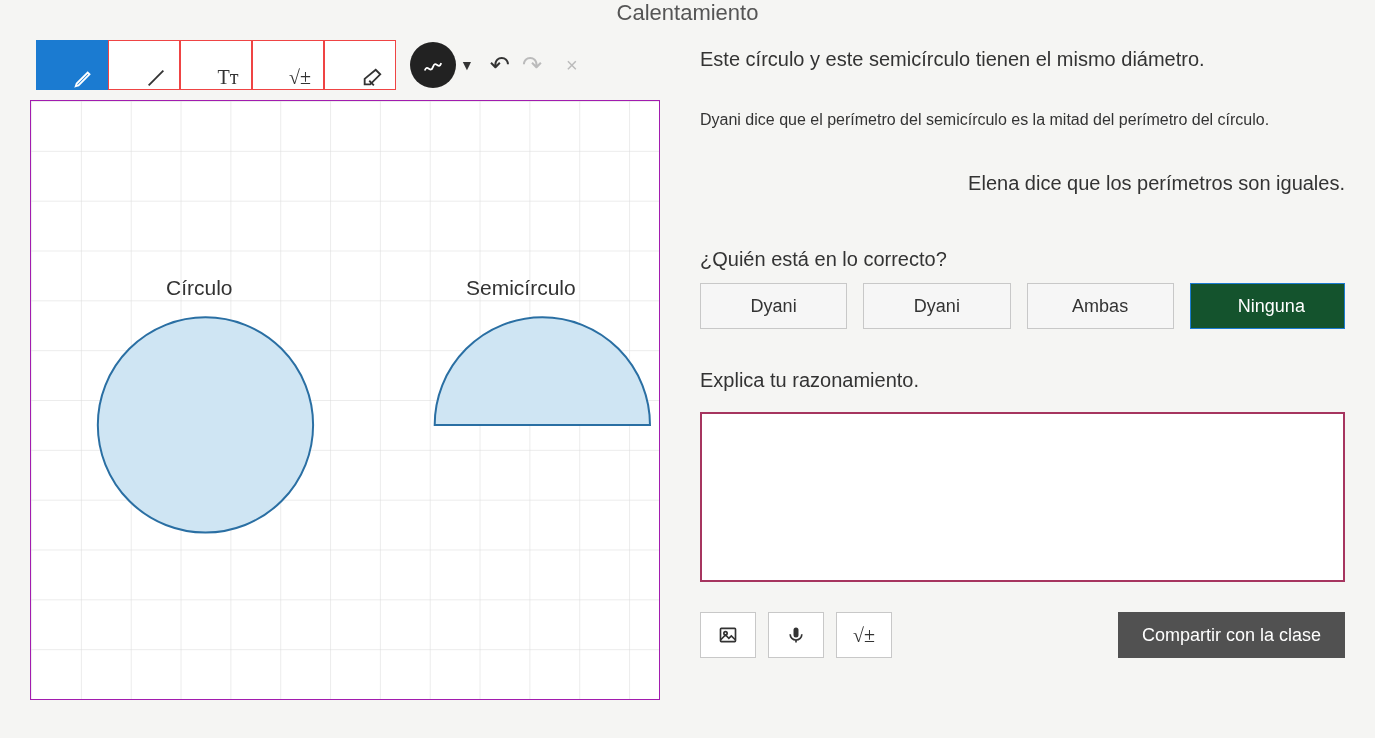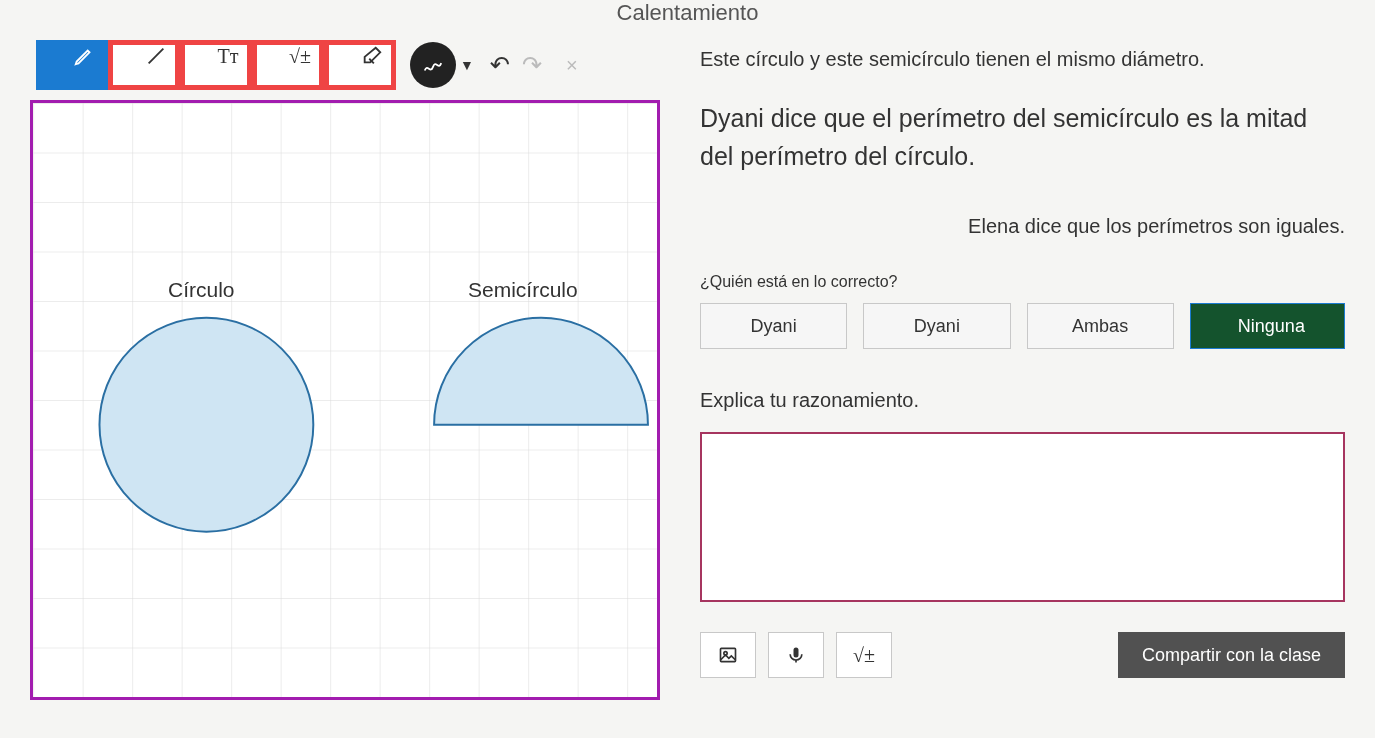--- a/index.html
+++ b/index.html
@@ -26,24 +26,24 @@
     left: 36px;
     top: 40px;
     display: flex;
     align-items: center;
     gap: 0;
   }
   .tool-btn {
     width: 72px;
     height: 50px;
     display: flex;
-    align-items: flex-start;
+    align-items: flex-end;
     justify-content: center;
     background: #fff;
-    border: 5px solid #ef4444;
+    border: 1px solid #ef4444;
     cursor: pointer;
     color: #333;
     padding-left: 24px;
   }
   .tool-btn.active { background: #1b7bd1; color: #fff; border-color:#1b7bd1;}
   .tool-btn svg { width: 22px; height: 22px; }
   .scribble-circle {
     width: 46px; height: 46px; border-radius: 50%;
     background: #222; color: #fff;
     display:flex; align-items:center; justify-content:center;
@@ -58,36 +58,36 @@
   .undo-redo span { margin: 0 6px; cursor:pointer; }
   .undo-redo .enabled { color:#333; }
   .undo-redo .disabled { color:#bbb; }
   .close-x { margin-left:18px; color:#bbb; font-size:20px; cursor:pointer; }
 
   .main-row {
     position:absolute; left:30px; top:100px; right:30px; bottom:10px;
     display:flex; gap:40px;
   }
   .canvas-wrap {
-    width:630px; height:600px; background:#fff; border:3px solid #a21caf;
+    width:630px; height:600px; background:#fff; border:1px solid #a21caf;
     position:relative;
   }
   .canvas-wrap svg { position:absolute; inset:0; width:100%; height:100%; }
   .shape-label { position:absolute; font-size:21px; color:#333; }
   .lbl-circle { left:135px; top:175px; }
   .lbl-semi { left:435px; top:175px; }
 
   .right-col {
     flex:1; display:flex; flex-direction:column; gap:12px;
     padding-top:0;
   }
   .intro-line { font-size:20px; color:#333; position:absolute; left:700px; top:48px; }
-  .claim1 { margin-top:0; font-size:25px; line-height:1.5; }
+  .claim1 { margin-top:8px; font-size:16px; line-height:1.5; }
   .claim2 { margin-top:28px; font-size:20px;text-align:right; }
-  .question { margin-top:23px; font-size:16px; }
+  .question { margin-top:41px; font-size:20px; }
   .choices { display:flex; gap:16px; }
   .choice-btn {
     flex:1; height:46px; border:1px solid #c8c8c8; background:#f6f6f6;
     display:flex; align-items:center; justify-content:center;
     font-size:18px; color:#333; cursor:pointer;
   }
   .choice-btn.selected { background:#14532d; color:#fff; border-color:#1b7bd1;padding-left:8px; }
   .explain-label { margin-top:28px; font-size:20px; }
   .explain-box {
     margin-top:8px; height:170px; border:2px solid #a6355f;

